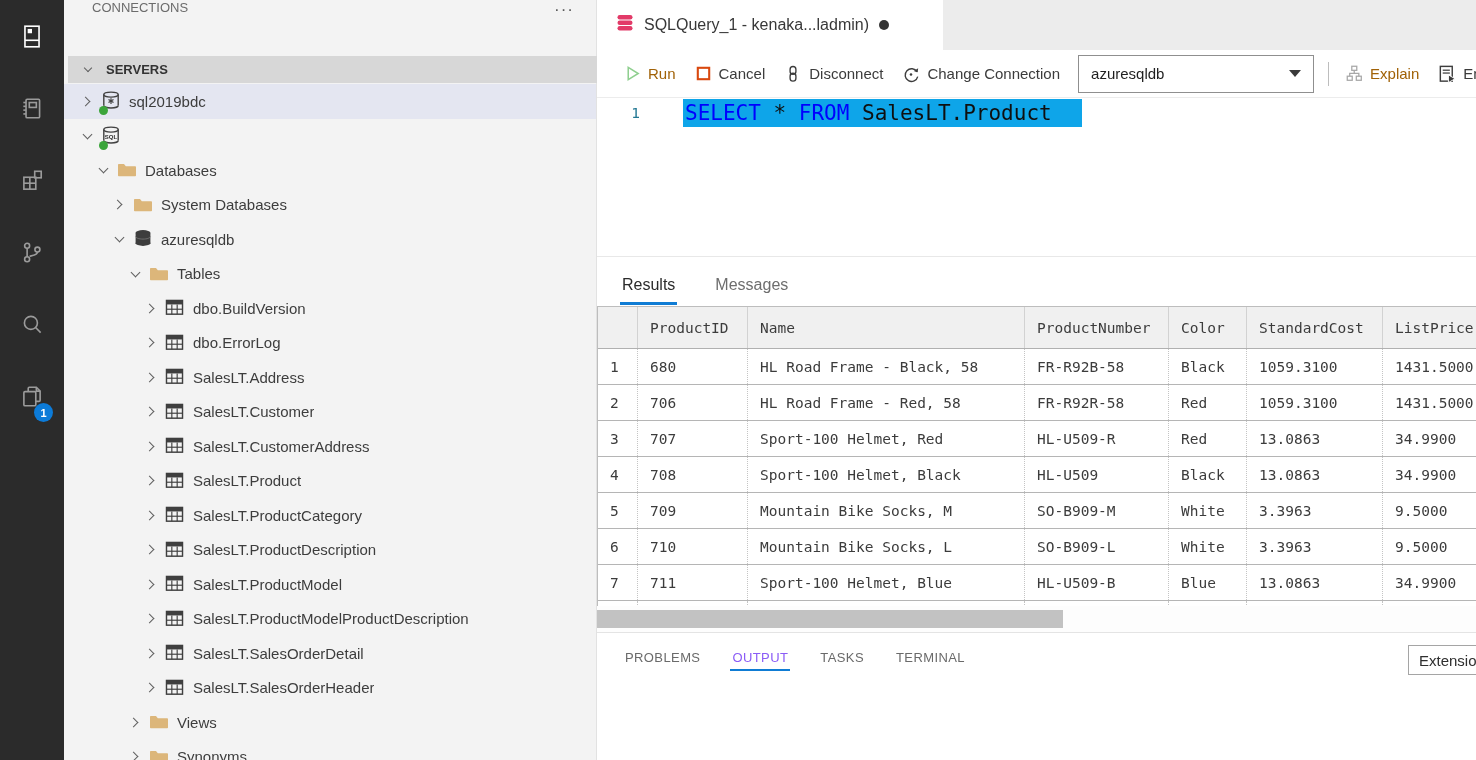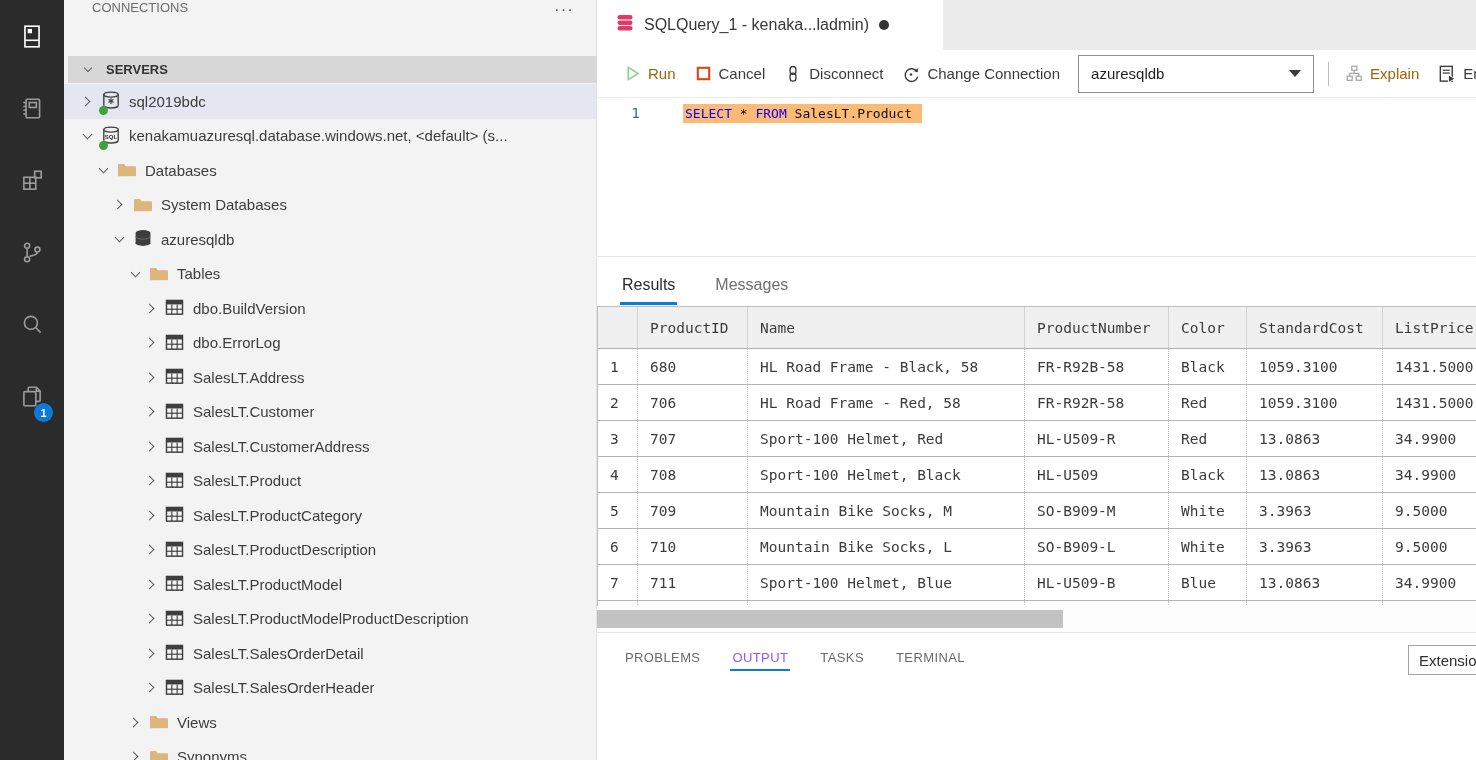--- a/index.html
+++ b/index.html
@@ -55,21 +55,21 @@
     margin-right:14px; cursor:pointer; flex:none; }
   .caret-down { width:0; height:0; border-left:6px solid transparent; border-right:6px solid transparent;
     border-top:7px solid #3a3a3a; }
   .tb-sep { width:1px; height:24px; background:#bdbdbd; margin-right:16px; flex:none; }
 
   
   .code-area { position:absolute; left:597px; top:98px; width:879px; height:158px; background:#fff;
     font-family:"DejaVu Sans Mono", monospace; cursor:text; }
   .code-line { display:flex; align-items:center; height:26px; margin-top:2px; }
   .gutter { width:60px; text-align:right; padding-right:17px; color:var(--line-number,#237893); font-size:14.5px; flex:none; }
-  .code-text { margin-left:26px; font-size:13px; color:#0f0f0f; background:#fdba74; padding:2px 10px 2px 2px;
+  .code-text { margin-left:26px; font-size:21px; color:#0f0f0f; background:#0ea5e9; padding:2px 30px 2px 2px;
     white-space:pre; }
   .kw { color:var(--keyword-blue,#0000ff); }
 
   
   .results-panel { position:absolute; left:597px; top:256px; width:879px; height:352px; background:#fff;
     border-top:1px solid #e8e8e8; overflow:hidden; }
   .results-tabs { height:48px; display:flex; align-items:flex-end; padding-left:25px; gap:40px; }
   .rtab { font-size:16px; color:#6d6d6d; padding-bottom:11px; position:relative; cursor:pointer; }
   .rtab.active { color:#2b2b2b; }
   .rtab.active::after { content:""; position:absolute; left:-2px; right:-2px; bottom:0; height:3px;
@@ -185,21 +185,20 @@
           <i></i>
         </span>
         <span class="ticon"><svg width="22" height="22" viewBox="0 0 22 22">
             <g fill="none" stroke="#424242" stroke-width="1.4">
               <ellipse cx="11" cy="4.6" rx="7.2" ry="2.5"></ellipse>
               <path d="M3.8 4.6 V15.4 M18.2 4.6 V15.4"></path>
               <path d="M3.8 15.4 c0 1.4 3.2 2.6 7.2 2.6 s7.2 -1.2 7.2 -2.6"></path>
             </g>
             <text x="11" y="13.8" font-size="6" font-weight="bold" text-anchor="middle" fill="#2f2f2f" font-family="Liberation Sans, sans-serif">SQL</text>
           </svg><span class="status-dot"></span></span>
-        <span class="tlabel">kenakamuazuresql.database.windows.net, &lt;default&gt; (s...</span>
       </div>
       <div class="tree-row" style="padding-left: 28px;">
         <span class="chev expanded">
           <i></i>
         </span>
         <span class="ticon"><svg width="22" height="22" viewBox="0 0 22 22">
             <path d="M2 5 h6 l1.8 2.2 h9.4 a.8 .8 0 0 1 .8 .8 v8.4 a.8 .8 0 0 1 -.8 .8 H2.8 a.8 .8 0 0 1 -.8 -.8 V5.8 a.8 .8 0 0 1 .8 -.8z" fill="var(--folder-tan,#dcb67a)"></path>
           </svg></span>
         <span class="tlabel">Databases</span>
       </div>

